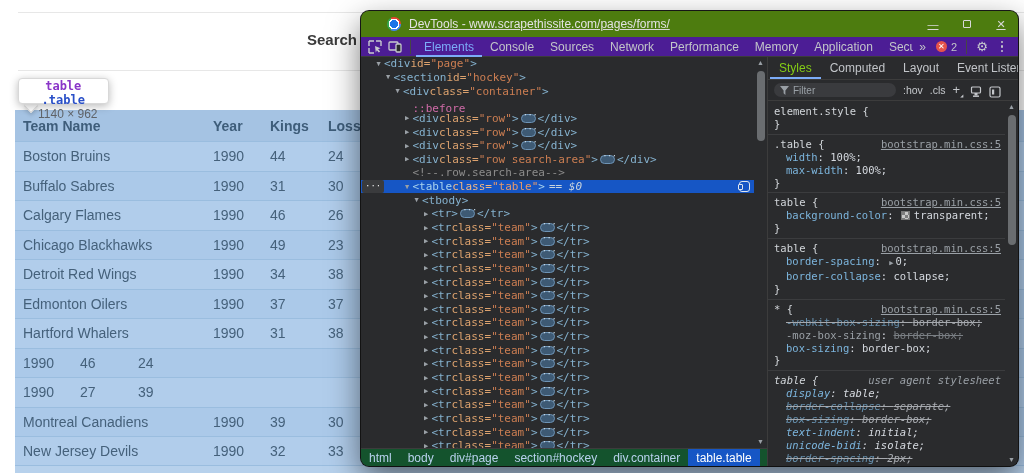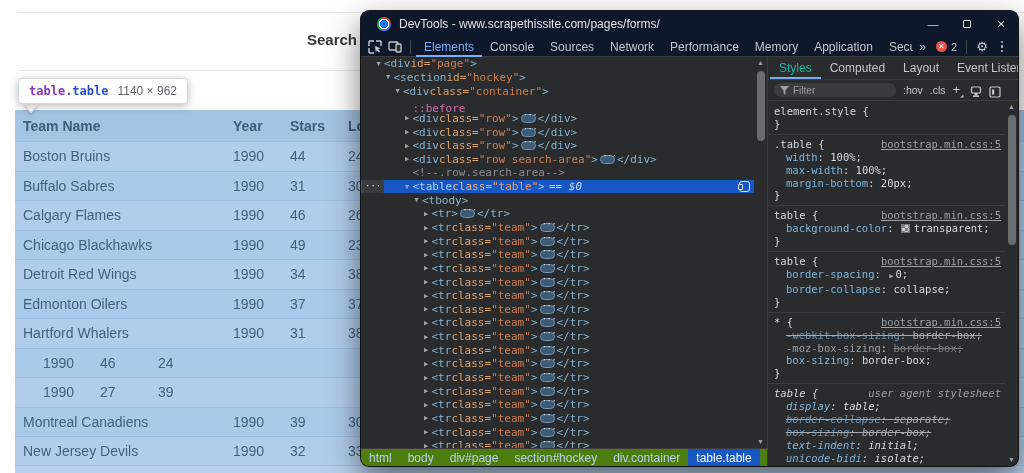--- a/index.html
+++ b/index.html
@@ -11,52 +11,52 @@
   .hr { position:absolute; left:18px; right:0; height:1px; background:#e7e7e7; }
   #hr1 { top:12px; } #hr2 { top:70px; }
   #search-label { position:absolute; left:307px; top:31px; font-size:15px; font-weight:bold; color:#3a3a3a; }
 
   #page-table { position:absolute; left:15px; top:110px; width:1140px; font-size:14px; color:#45617b; }
   .pt-header { display:flex; height:31px; align-items:center; background:#a5c3e3; font-weight:bold; color:#3e5d7a; }
   .pt-row { display:flex; height:29.5px; align-items:center; border-top:1px solid #9abddf; }
   .pt-row:nth-child(odd) { background:#b1cdeb; }
   .pt-row:nth-child(even) { background:#abc9e9; }
   .pt-cell { padding-left:8px; overflow:hidden; white-space:nowrap; }
-  .c0 { width:190px; } .c1 { width:57px;margin-left:20px; } .c2 { width:58px; } .c3 { width:65px; } .c4 { flex:1; }
+  .c0 { width:190px; } .c1 { width:57px; } .c2 { width:58px; } .c3 { width:65px; } .c4 { flex:1; }
   #table-tail { position:absolute; left:15px; top:465px; width:1140px; height:8px; background:#b7d1ec; border-top:1px solid #9abddf; }
 
   
   #inspect-tooltip { position:absolute; left:18px; top:78px; height:26px; background:#fff; border:1px solid #d8d8d8;
                      border-radius:4px; box-shadow:0 2px 8px rgba(0,0,0,.28); display:flex; align-items:center;
-                     padding:0 10px; z-index:5; white-space:nowrap; }
+                     padding:0 10px; z-index:5; white-space:nowrap;flex-direction:column; }
   #inspect-tooltip .tt-tag { color:#8a35c8; font-family:"DejaVu Sans Mono",monospace; font-size:12px; font-weight:bold; }
   #inspect-tooltip .tt-class { color:#2a50c8; font-family:"DejaVu Sans Mono",monospace; font-size:12px; font-weight:bold; }
   #inspect-tooltip .tt-dims { color:#5f6368; font-size:12px; margin-left:9px; }
   #tooltip-pointer { position:absolute; left:26px; top:101px; width:10px; height:10px; background:#fff;
                      transform:rotate(45deg); box-shadow:2px 2px 4px rgba(0,0,0,.15); z-index:4;
                      border-right:1px solid #ddd; border-bottom:1px solid #ddd; }
 
   
   #devtools { position:absolute; left:361px; top:11px; width:657px; height:455px; background:#2a2b2d;
               border-radius:8px; overflow:hidden; box-shadow:0 12px 32px rgba(0,0,0,.55), 0 0 0 1px #1a1a1a;
               z-index:10; color:#d8d8d8; }
   
-  #titlebar { height:26px; background:#0f172a; display:flex; align-items:center; padding-left:16px; }
+  #titlebar { height:26px; background:#4d7c0f; display:flex; align-items:center; padding-left:26px;text-decoration:underline; }
   #chrome-logo { width:14px; height:14px; border-radius:50%; margin-right:8px; flex:none;
       background:
         radial-gradient(circle at 50% 50%, #1a73e8 0 4px, #fff 4px 5.5px, rgba(0,0,0,0) 5.5px),
         conic-gradient(from -30deg, #ea4335 0 120deg, #4285f4 0 240deg, #34a853 0 360deg); }
   #window-title { font-size:12px; color:#e3e3e3; flex:1; white-space:nowrap; overflow:hidden; }
   .win-btn { width:34px; height:26px; display:flex; align-items:center; justify-content:center;
              color:#d8d8d8; font-size:11px; flex:none; }
   .win-btn.max span { display:block; width:8px; height:8px; border:1px solid #d8d8d8; border-radius:1px; }
 
   
   #main-toolbar { height:20px; display:flex; align-items:center; border-bottom:1px solid #3c3c3c;
-                  background:#0f172a; padding:0 6px 0 4px; }
+                  background:#4c1d95; padding:0 6px 0 4px; }
   .tb-icon { width:20px; height:18px; display:flex; align-items:center; justify-content:center; flex:none; }
   .tb-sep { width:1px; height:14px; background:#464646; margin:0 5px; flex:none; }
   #panel-tabs { display:flex; align-items:stretch; height:20px; flex:1; overflow:hidden; }
   .panel-tab { font-size:12px; color:#c2c5c9; padding:0 8px; display:flex; align-items:center; white-space:nowrap; }
   .panel-tab.active { color:#7cacf8; box-shadow:inset 0 -2px 0 #7cacf8; }
   #more-tabs { font-size:12px; color:#c2c5c9; padding:0 6px; }
   #error-badge { display:flex; align-items:center; gap:4px; margin:0 4px; flex:none; }
   #error-badge .err-circle { width:11px; height:11px; border-radius:50%; background:#e5534b; color:#fff;
        font-size:8px; display:flex; align-items:center; justify-content:center; line-height:1; }
   #error-badge .err-count { font-size:11px; color:#c2c5c9; }
@@ -90,29 +90,29 @@
   
   .sbar { position:absolute; width:13px; display:flex; flex-direction:column; align-items:center; }
   .sbar .sb-arrow { color:#9aa0a6; font-size:7px; height:12px; line-height:12px; flex:none; }
   .sbar .sb-track { flex:1; width:100%; position:relative; }
   .sbar .sb-thumb { position:absolute; left:2.5px; width:8px; background:#6a6d70; border-radius:4px; }
   #elements-sbar { right:0; top:0; bottom:18px; }
   #styles-sbar { right:0; top:44px; bottom:0; }
 
   
   #breadcrumbs { position:absolute; left:0; right:0; bottom:0; height:18px; border-top:1px solid #3c3c3c;
-                 background:#4d7c0f; display:flex; align-items:stretch; gap:0; font-size:12px; overflow:hidden; }
+                 background:#14532d; display:flex; align-items:stretch; gap:0; font-size:12px; overflow:hidden; }
   .crumb { color:#b9d2ee; display:flex; align-items:center; padding:0 8px; white-space:nowrap; }
   .crumb.sel { background:#1656c5; color:#fff; }
 
   
   #styles-pane { flex:1; position:relative; overflow:hidden; }
   #sidebar-tabs { height:23px; display:flex; align-items:stretch; border-bottom:1px solid #3c3c3c; padding-left:2px; }
   .side-tab { font-size:12px; color:#c2c5c9; padding:0 9px; display:flex; align-items:center; white-space:nowrap; }
-  .side-tab.active { color:#14b8a6; box-shadow:inset 0 -2px 0 #7cacf8; }
+  .side-tab.active { color:#84cc16; box-shadow:inset 0 -2px 0 #7cacf8; }
   #filter-row { height:21px; display:flex; align-items:center; border-bottom:1px solid #3c3c3c; padding:0 16px 0 6px; gap:7px; }
   #filter-pill { flex:1; height:14px; background:#3a3b3e; border-radius:8px; display:flex; align-items:center;
                  padding:0 6px; gap:4px; color:#9aa0a6; font-size:10px; max-width:122px; }
   .tog { font-size:10.5px; color:#c5c8cc; white-space:nowrap; }
   #plus-toggle { font-size:13px; position:relative; top:-1px; }
   #plus-toggle:after { content:"◢"; font-size:4px; position:relative; top:3px; left:0px; color:#c5c8cc; }
   .mini-ico { width:12px; height:12px; position:relative; }
 
   #styles-body { position:absolute; top:45px; left:0; right:13px; bottom:0; overflow:hidden;
                  font-family:"DejaVu Sans Mono",monospace; font-size:10.5px; color:#d6dae0; }
@@ -137,21 +137,21 @@
 <div id="canvas">
 
   <div class="hr" id="hr1"></div>
   <div id="search-label">Search for</div>
   <div class="hr" id="hr2"></div>
 
   <div id="page-table">
     <div class="pt-header" id="pt-header">
         <div class="pt-cell c0">Team Name</div>
         <div class="pt-cell c1">Year</div>
-        <div class="pt-cell c2">Stars</div>
+        <div class="pt-cell c2">Kings</div>
         <div class="pt-cell c3">Losses</div>
         <div class="pt-cell c4"></div>
       </div>
     <div id="pt-body">
         <div class="pt-row">
           <div class="pt-cell c0">Boston Bruins</div>
           <div class="pt-cell c1">1990</div>
           <div class="pt-cell c2">44</div>
           <div class="pt-cell c3">24</div>
           <div class="pt-cell c4"></div>
@@ -584,21 +584,20 @@
               </div>
               <div class="close-brace">}</div>
             </div>
             <div class="rule">
               <div class="rule-head">
                 <span class="sel-text">.table {</span>
                 <span class="css-link">bootstrap.min.css:5</span>
               </div>
               <div class="prop-line"><span><span class="prop-name">width</span><span class="prop-val">: </span><span class="prop-val">100%;</span></span></div>
               <div class="prop-line"><span><span class="prop-name">max-width</span><span class="prop-val">: </span><span class="prop-val">100%;</span></span></div>
-              <div class="prop-line"><span><span class="prop-name">margin-bottom</span><span class="prop-val">: </span><span class="prop-val">20px;</span></span></div>
               <div class="close-brace">}</div>
             </div>
             <div class="rule">
               <div class="rule-head">
                 <span class="sel-text">table {</span>
                 <span class="css-link">bootstrap.min.css:5</span>
               </div>
               <div class="prop-line"><span><span class="prop-name">background-color</span><span class="prop-val">: </span><span class="swatch transparent"></span><span class="prop-val">transparent;</span></span></div>
               <div class="close-brace">}</div>
             </div>

